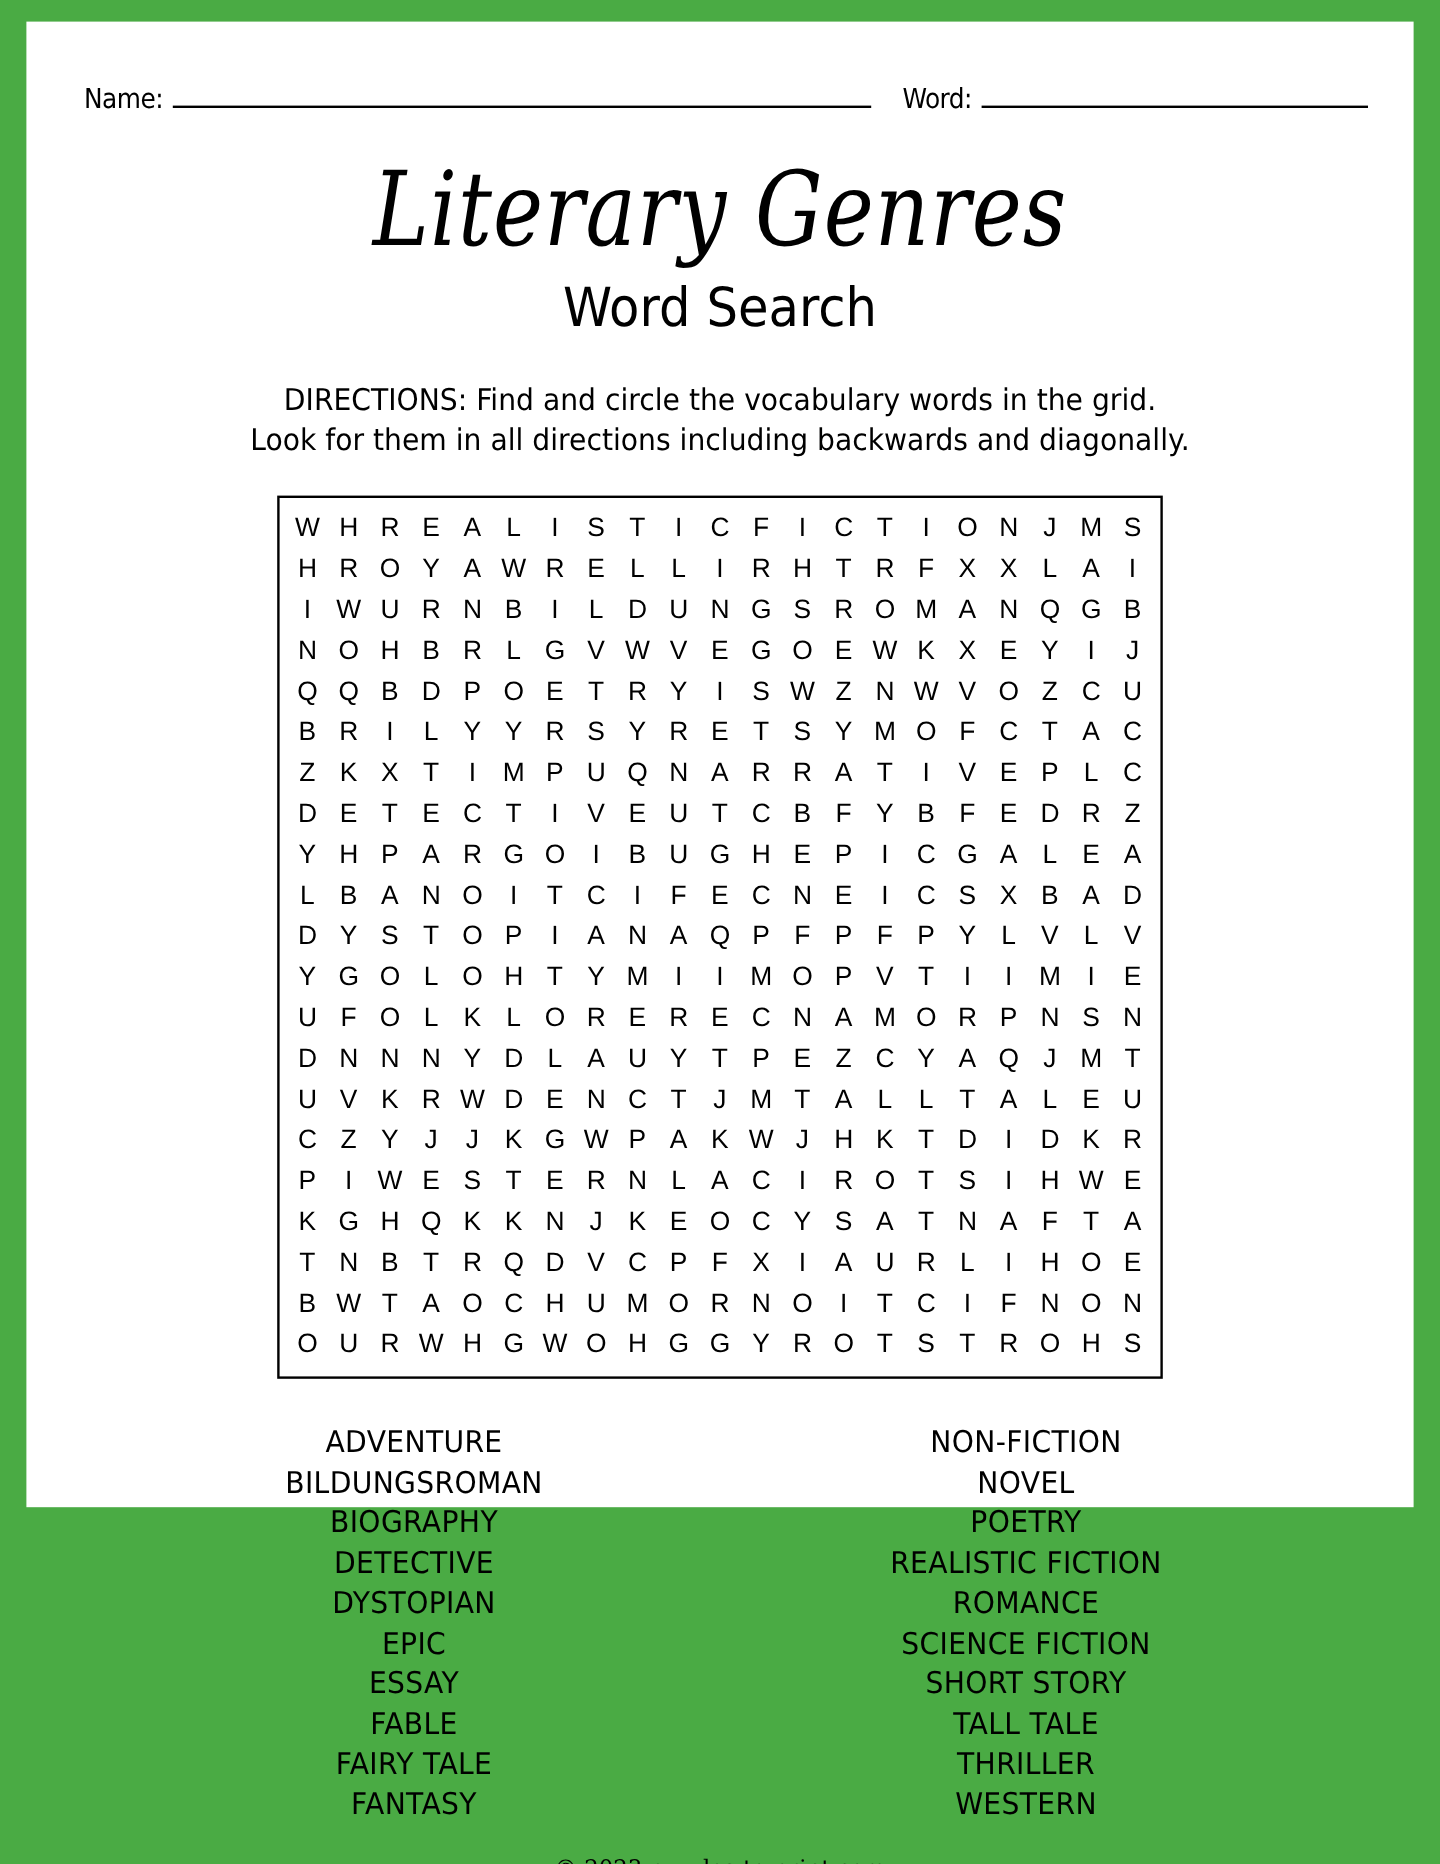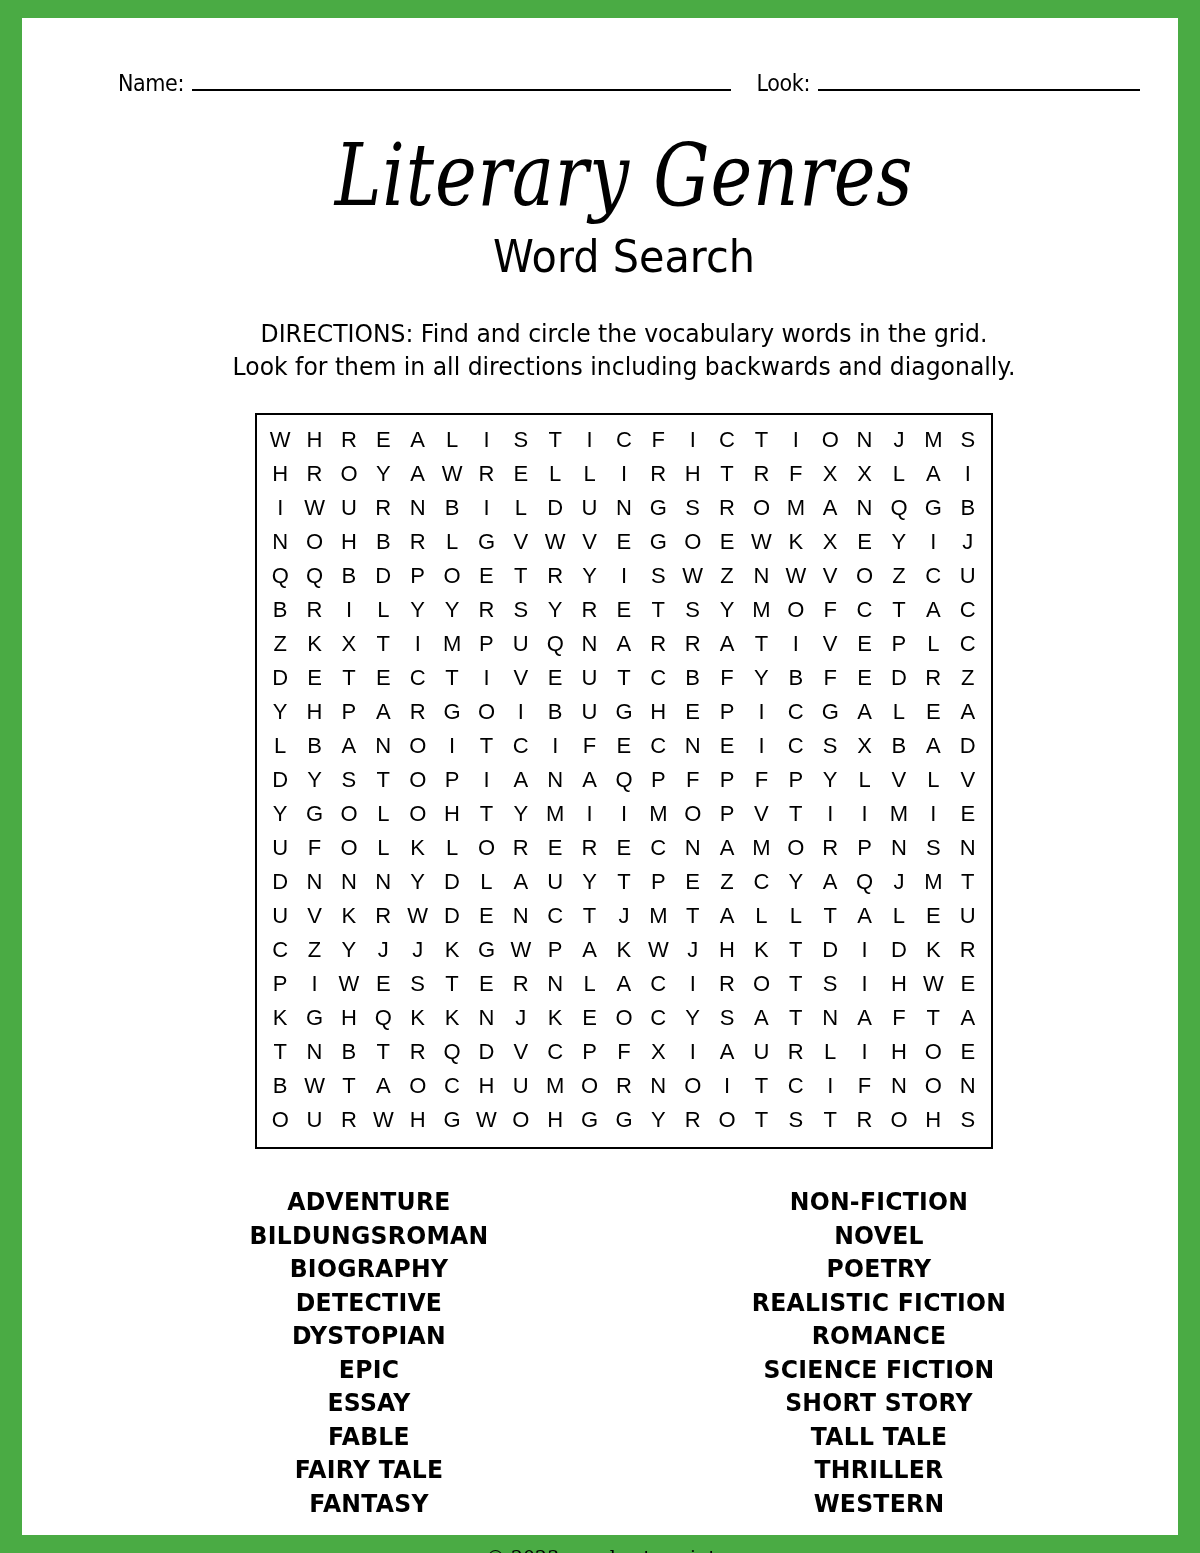--- a/index.html
+++ b/index.html
@@ -12,23 +12,22 @@
     height: 1553px;
     background: #4aab44;
     font-family: "Liberation Sans", sans-serif;
     overflow: hidden;
   }
   .page {
     position: absolute;
     left: 22px;
     top: 18px;
     width: 1156px;
-    height: 1517px;
+    height: 1238px;
     background: #ffffff;
-    padding-left: 48px;
   }
 
   
   .nameline {
     display: flex;
     align-items: baseline;
     padding: 52px 38px 0 48px;
     font-family: "DejaVu Sans", sans-serif;
     font-size: 23px;
     letter-spacing: -0.4px;
@@ -100,21 +99,20 @@
     height: 34px;
     color: #000;
     padding: 0;
   }
 
   
   .wordlist {
     display: flex;
     margin: 36px auto 0 auto;
     width: 1020px;
-    font-weight: bold;
   }
   .wordcol {
     flex: 1 1 33.333%;
     text-align: center;
   }
   .word {
     font-family: "DejaVu Sans", sans-serif;
     font-size: 25px;
     line-height: 33.5px;
     color: #000;
@@ -133,21 +131,21 @@
 </style>
 </head>
 <body>
 
 <div class="page">
 
   <div class="nameline">
     <span class="lbl">Name:</span>
     <span class="rule"></span>
     <span class="gap"></span>
-    <span class="lbl">Look:</span>
+    <span class="lbl">Word:</span>
     <span class="rule short"></span>
   </div>
 
   <div class="title">Literary Genres</div>
   <div class="subtitle">Word Search</div>
 
   <div class="directions">
     <div>DIRECTIONS:  Find and circle the vocabulary words in the grid.</div>
     <div>Look for them in all directions including backwards and diagonally.</div>
   </div>

